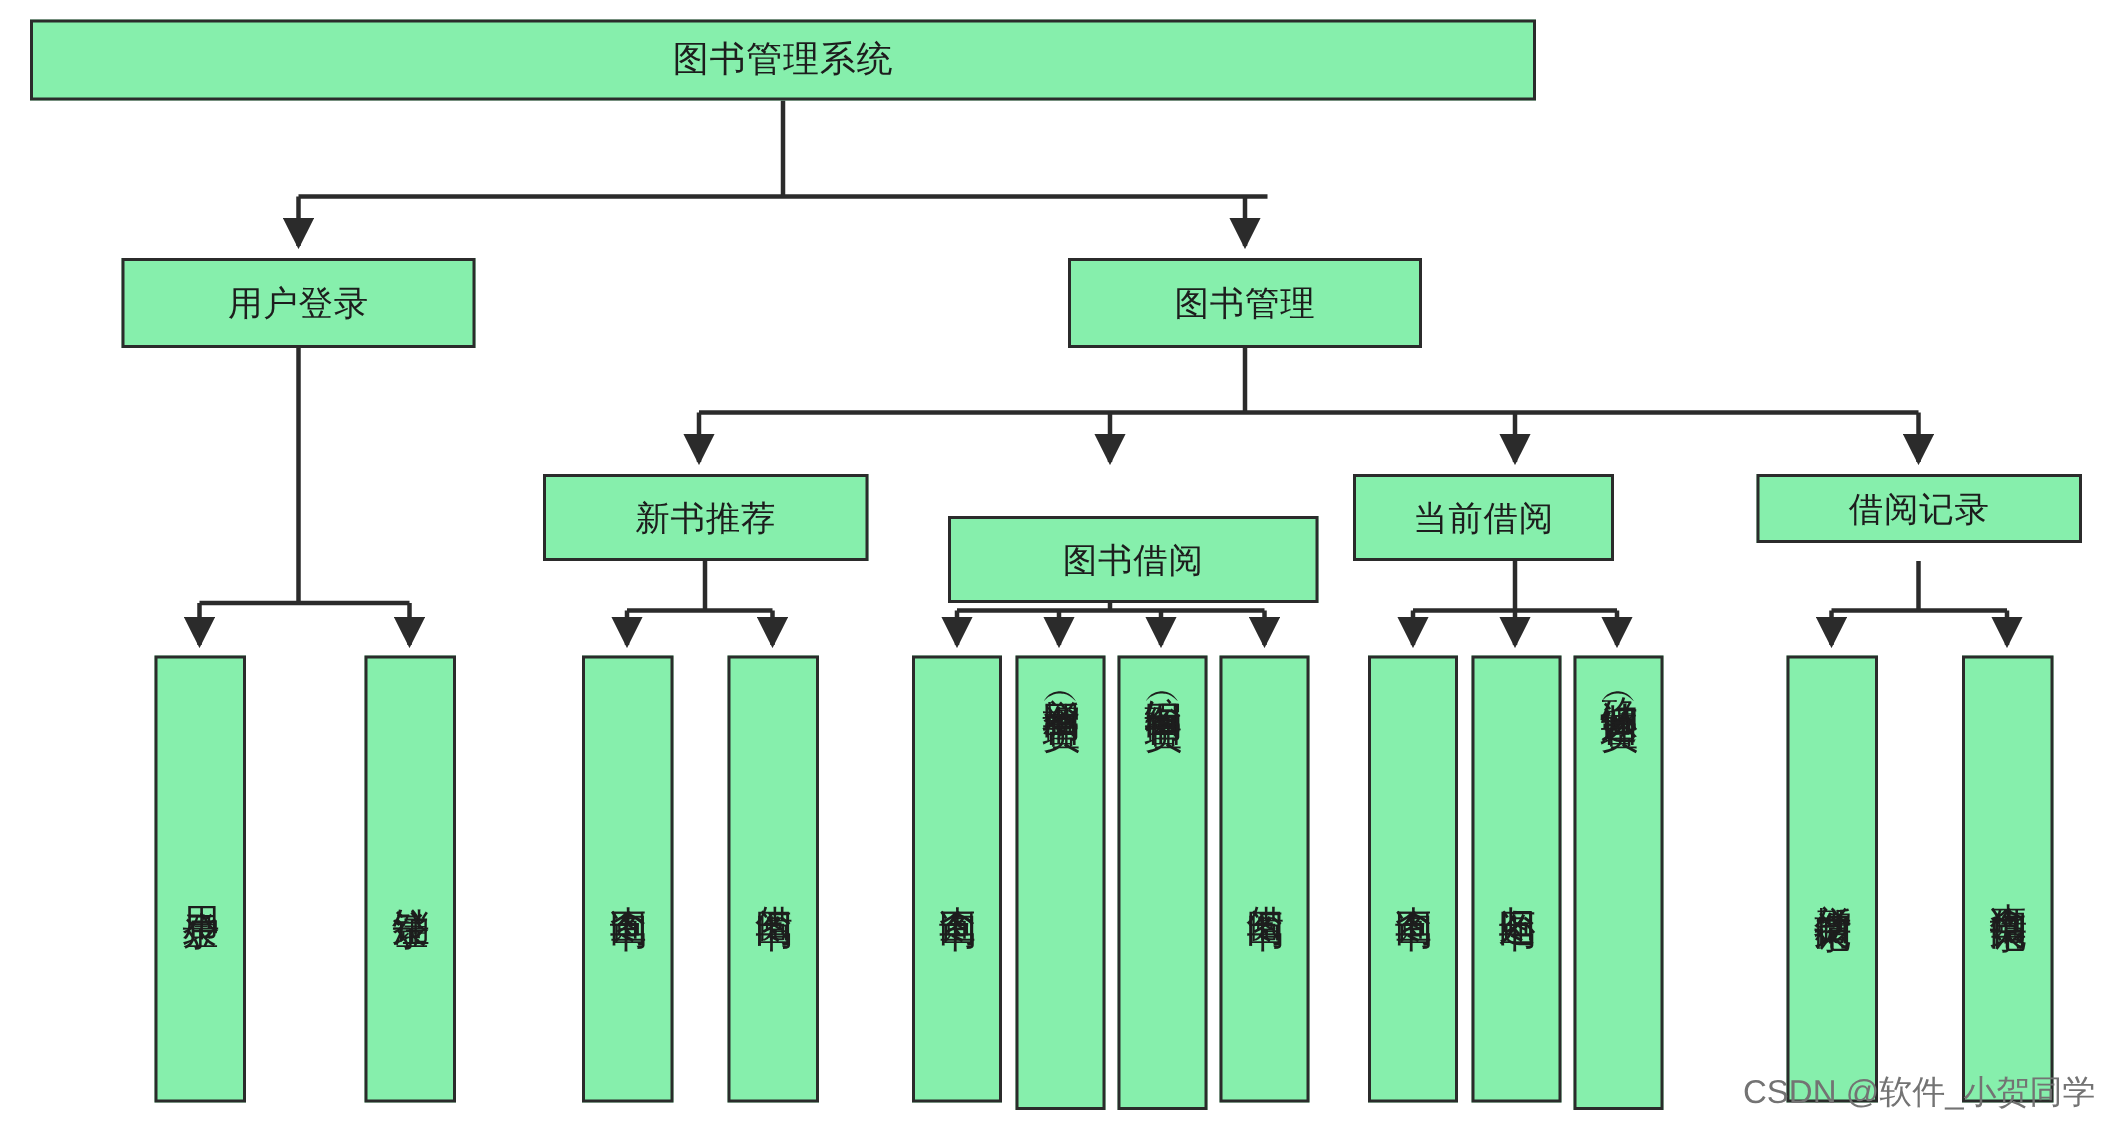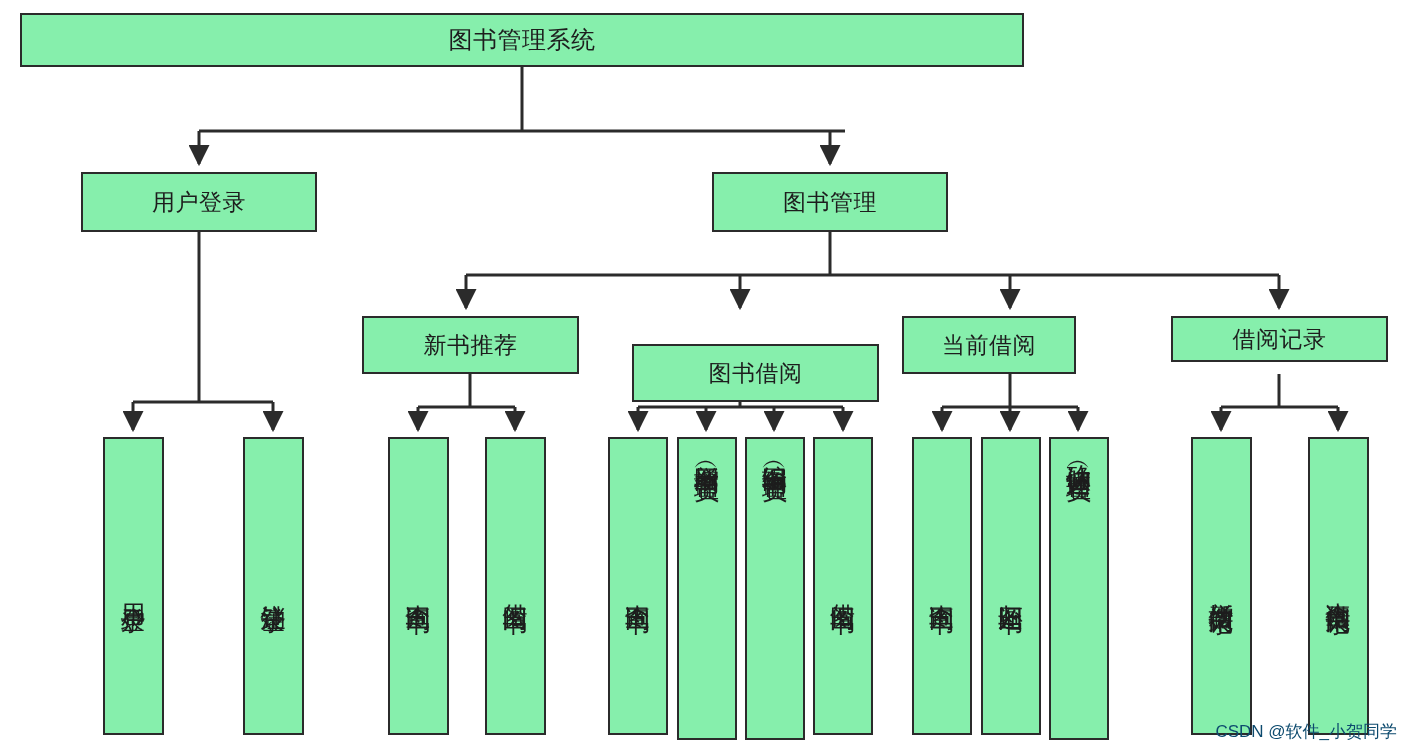--- a/index.html
+++ b/index.html
@@ -76,22 +76,22 @@
   
   .node.vert.center {
     align-items: center;
     padding-top: 0;
   }
   #watermark {
     position: absolute;
     right: 8px;
     bottom: 4px;
     z-index: 5;
-    font-size: 17px;
-    color: #0c4a6e;
+    font-size: 22px;
+    color: #737373;
     white-space: nowrap;
     font-family: "Liberation Sans", "DejaVu Sans", sans-serif;
   }
 </style>
 </head>
 <body>
 
 <div id="diagram-root">
 
   <svg id="connectors" viewBox="0 0 1405 747" width="1405" height="747" xmlns="http://www.w3.org/2000/svg">

